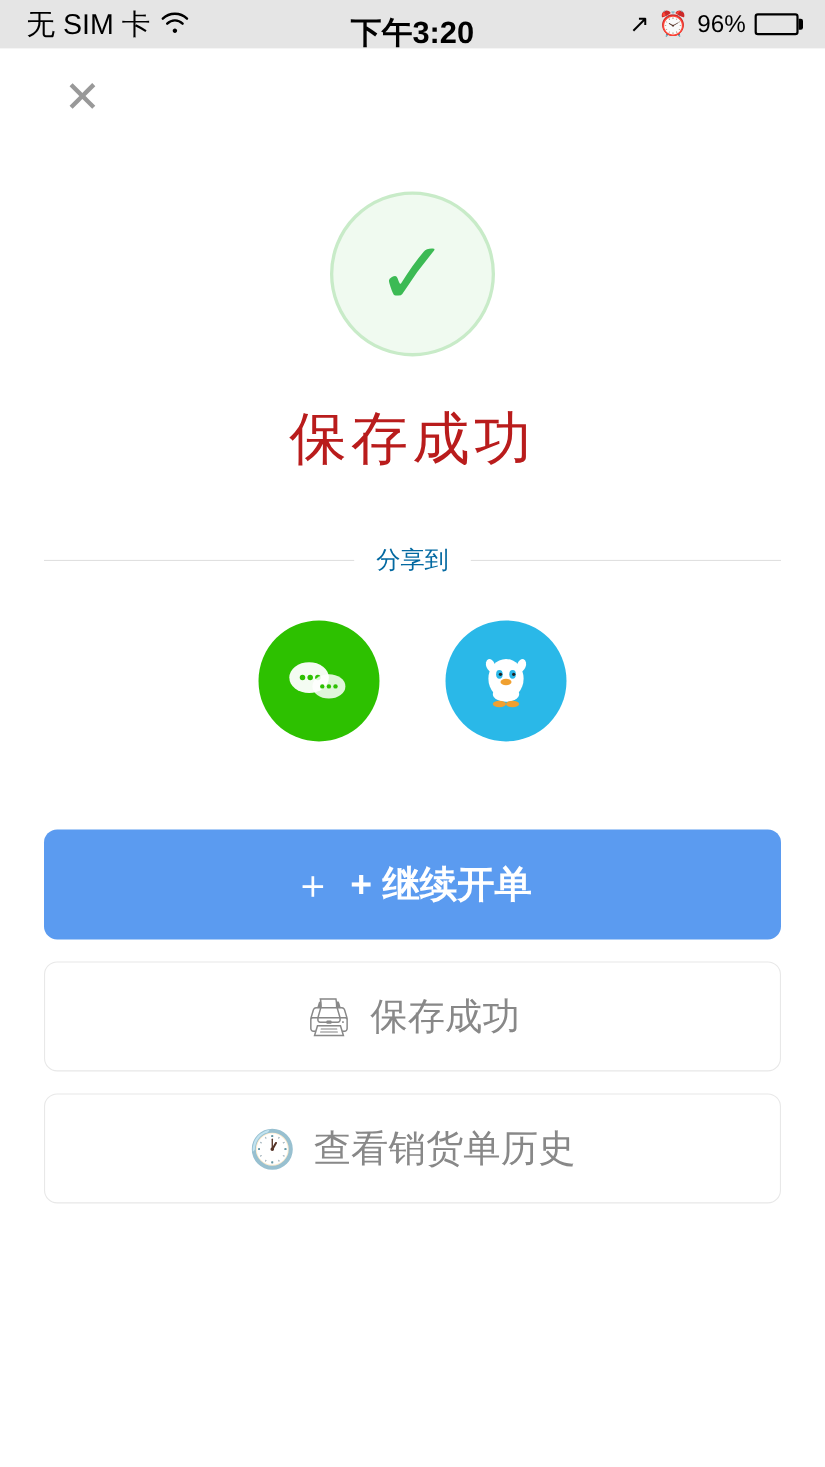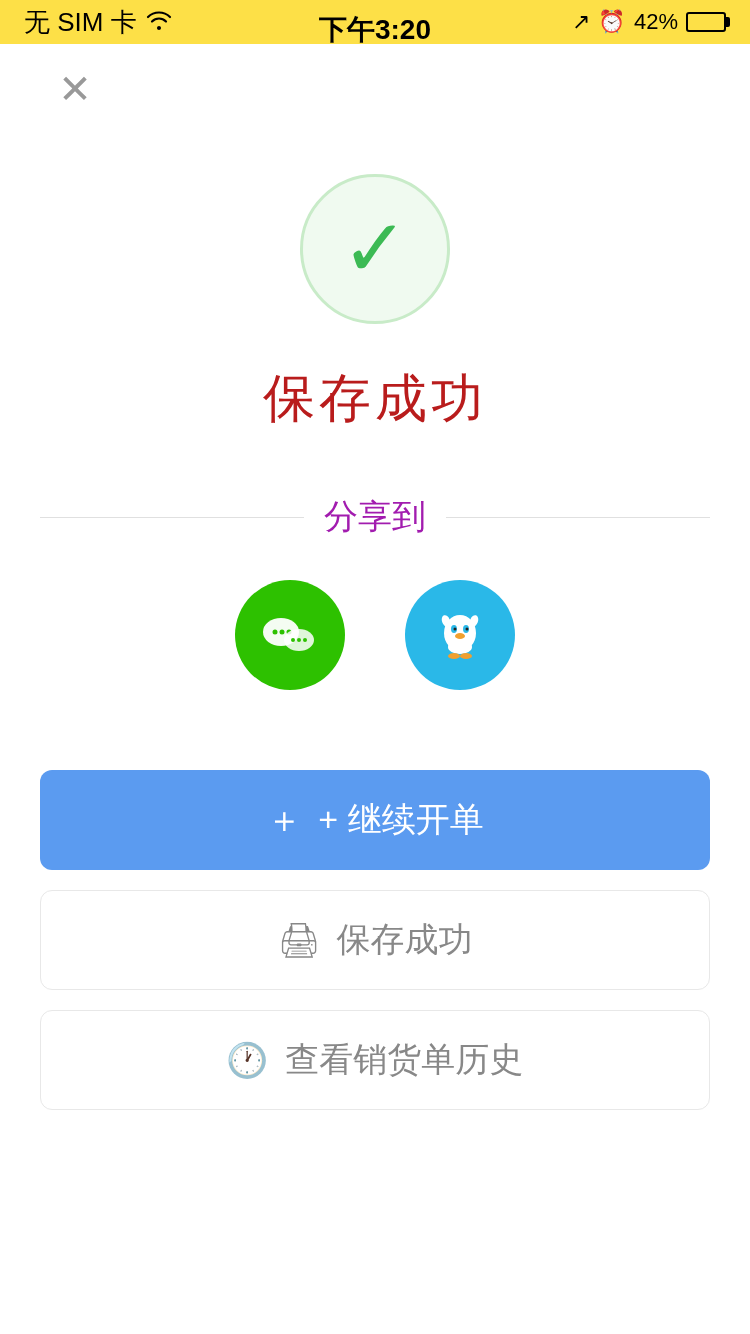--- a/index.html
+++ b/index.html
@@ -13,21 +13,21 @@
       flex-direction: column;
     }
 
     
     .status-bar {
       display: flex;
       justify-content: space-between;
       align-items: center;
       padding: 8px 24px 8px 24px;
       height: 44px;
-      background: #fde047;
+      background: #e5e5e5;
     }
     .status-left {
       display: flex;
       align-items: center;
       gap: 8px;
       font-size: 26px;
       font-weight: 500;
       color: #000;
     }
     .status-center {
@@ -139,22 +139,22 @@
       display: flex;
       align-items: center;
       gap: 20px;
     }
     .divider-line {
       flex: 1;
       height: 1px;
       background: #e0e0e0;
     }
     .share-label {
-      font-size: 34px;
-      color: #a21caf;
+      font-size: 22px;
+      color: #0369a1;
       white-space: nowrap;
     }
 
     .share-icons {
       margin-top: 40px;
       display: flex;
       gap: 60px;
       align-items: center;
     }
 
@@ -216,21 +216,21 @@
         <path d="M14 17c1.1 0 2 .9 2 2s-.9 2-2 2-2-.9-2-2 .9-2 2-2z" fill="#000"></path>
         <path d="M7 12.5C8.8 10.7 11.3 9.5 14 9.5s5.2 1.2 7 3" stroke="#000" stroke-width="2.2" fill="none" stroke-linecap="round"></path>
         <path d="M3 8C5.8 5.2 9.7 3.5 14 3.5s8.2 1.7 11 4.5" stroke="#000" stroke-width="2.2" fill="none" stroke-linecap="round"></path>
       </svg>
     </span>
   </div>
   <div class="status-center">下午3:20</div>
   <div class="status-right">
     <span style="font-size:22px;">↗</span>
     <span style="font-size:22px;">⏰</span>
-    <span style="font-size:22px;">42%</span>
+    <span style="font-size:22px;">96%</span>
     <span class="battery">
       <span class="battery-bar"><span class="battery-fill"></span></span>
     </span>
   </div>
 </div>
 
 <div class="page-content">
 
   <div class="close-button">
     <span class="close-x">✕</span>
@@ -284,21 +284,21 @@
         <ellipse cx="16" cy="16" rx="4" ry="6" fill="white" transform="rotate(-20 16 16)"></ellipse>
         <ellipse cx="44" cy="16" rx="4" ry="6" fill="white" transform="rotate(20 44 16)"></ellipse>
       </svg>
     </div>
   </div>
 
   <div class="action-buttons">
 
     <button class="btn btn-primary">
       <span style="font-size:36px;font-weight:300;">＋</span>
-      <span style="font-size:34px;">+ 继续开单</span>
+      <span style="font-size:34px;font-weight:bold;">+ 继续开单</span>
     </button>
 
     <button class="btn btn-secondary">
       <span style="font-size:34px;">🖨</span>
       <span>保存成功</span>
     </button>
 
     <button class="btn btn-secondary">
       <span style="font-size:34px;">🕐</span>
       <span>查看销货单历史</span>

